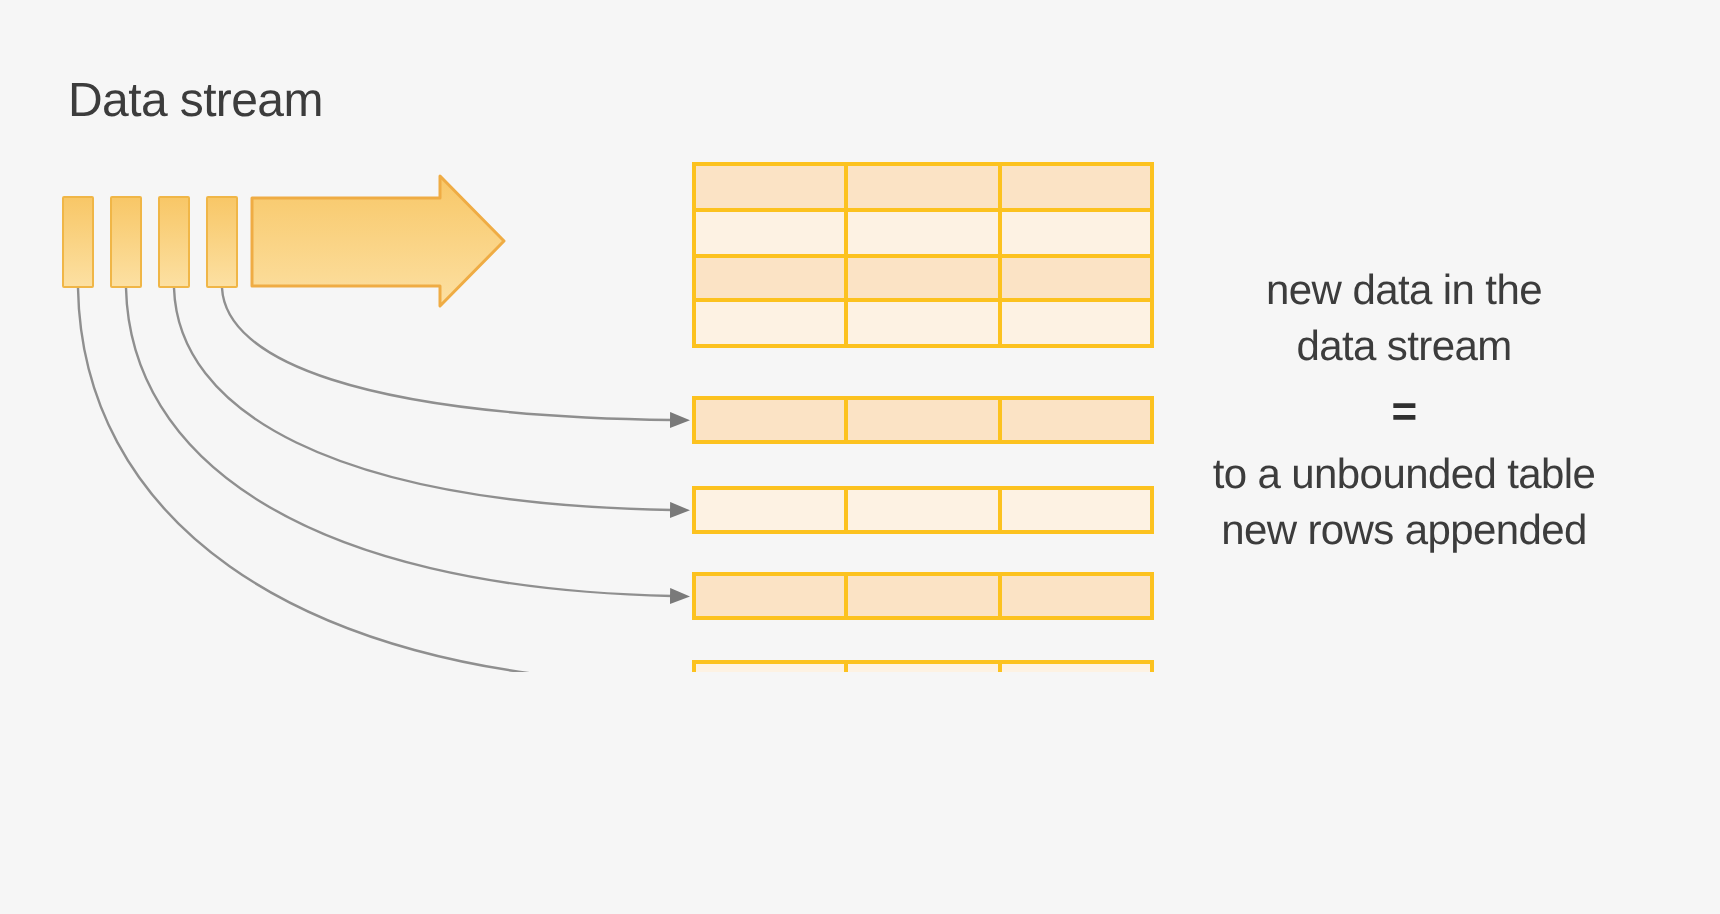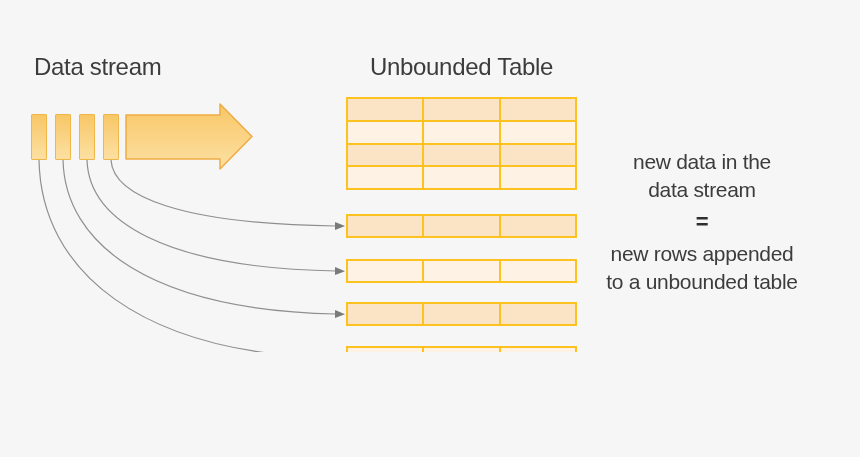--- a/index.html
+++ b/index.html
@@ -8,21 +8,21 @@
     --row-fill-dark:#FBE3C5;
     --row-fill-light:#FDF2E3;
     --bar-fill-top:#F8C767;
     --bar-fill-bottom:#FCE0A2;
     --bar-border:#F0B647;
     --connector:#8F8F8F;
     --text:#3C3C3C;
   }
   html,body{margin:0;padding:0;background:var(--background);}
   .canvas{
-    position:relative;width:860px;height:336px;margin:16px auto;
+    position:relative;width:860px;height:336px;margin:0 auto;
     background:var(--background);overflow:hidden;
     font-family:"Liberation Sans","DejaVu Sans",sans-serif;
     color:var(--text);
   }
   .label{position:absolute;letter-spacing:-0.3px;}
   .ds-label{left:34px;top:37px;font-size:24px;}
   .ut-label{left:346px;top:37px;width:231px;text-align:center;font-size:24px;}
   .caption{left:0;top:399px;width:860px;text-align:center;font-size:29px;letter-spacing:-0.5px;}
 
   .connector-layer{position:absolute;left:0;top:0;width:860px;height:457px;}
@@ -71,21 +71,20 @@
     <polygon points="126,99 220,99 220,88 252,120.5 220,153 220,143 126,143" fill="url(#barGrad)" stroke="#EFAC44" stroke-width="1.5" stroke-linejoin="round"></polygon>
 
     <path d="M 111 144 C 113 180 180 208 336 210" fill="none" stroke="#8F8F8F" stroke-width="1.2" marker-end="url(#ah)"></path>
     <path d="M 87 144 C 89 205 165 252 336 255" fill="none" stroke="#8F8F8F" stroke-width="1.2" marker-end="url(#ah)"></path>
     <path d="M 63 144 C 65 228 150 294 336 298" fill="none" stroke="#8F8F8F" stroke-width="1.2" marker-end="url(#ah)"></path>
     <path d="M 39 144 C 41 255 140 338 336 342" fill="none" stroke="#8F8F8F" stroke-width="1.2" marker-end="url(#ah)"></path>
   </svg>
 
   <div class="label ds-label">Data stream</div>
 
-  <div class="label ut-label">Unbounded Table</div>
 
   <div class="bars" id="bars">
       <div class="bar"></div>
       <div class="bar"></div>
       <div class="bar"></div>
       <div class="bar"></div>
     </div>
 
   <div class="grid-table main-table" id="main-table">
       <div class="cell dark"></div>
@@ -122,18 +121,18 @@
         <div class="cell light"></div>
         <div class="cell light"></div>
         <div class="cell light"></div>
       </div>
     </div>
 
   <div class="equiv">
     <div>new data in the</div>
     <div>data stream</div>
     <div class="eq">=</div>
+    <div>to a unbounded table</div>
     <div>new rows appended</div>
-    <div>to a unbounded table</div>
   </div>
 
 
 </div>
 
 </body></html>

